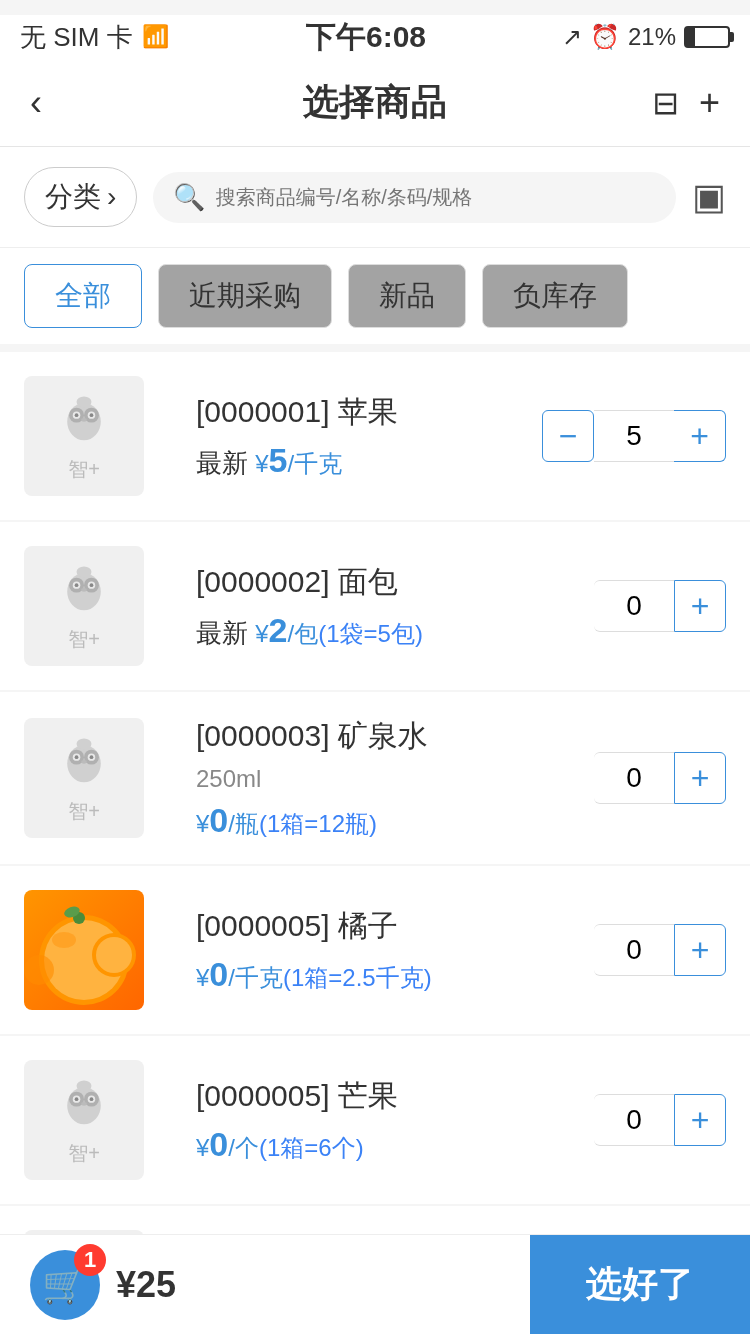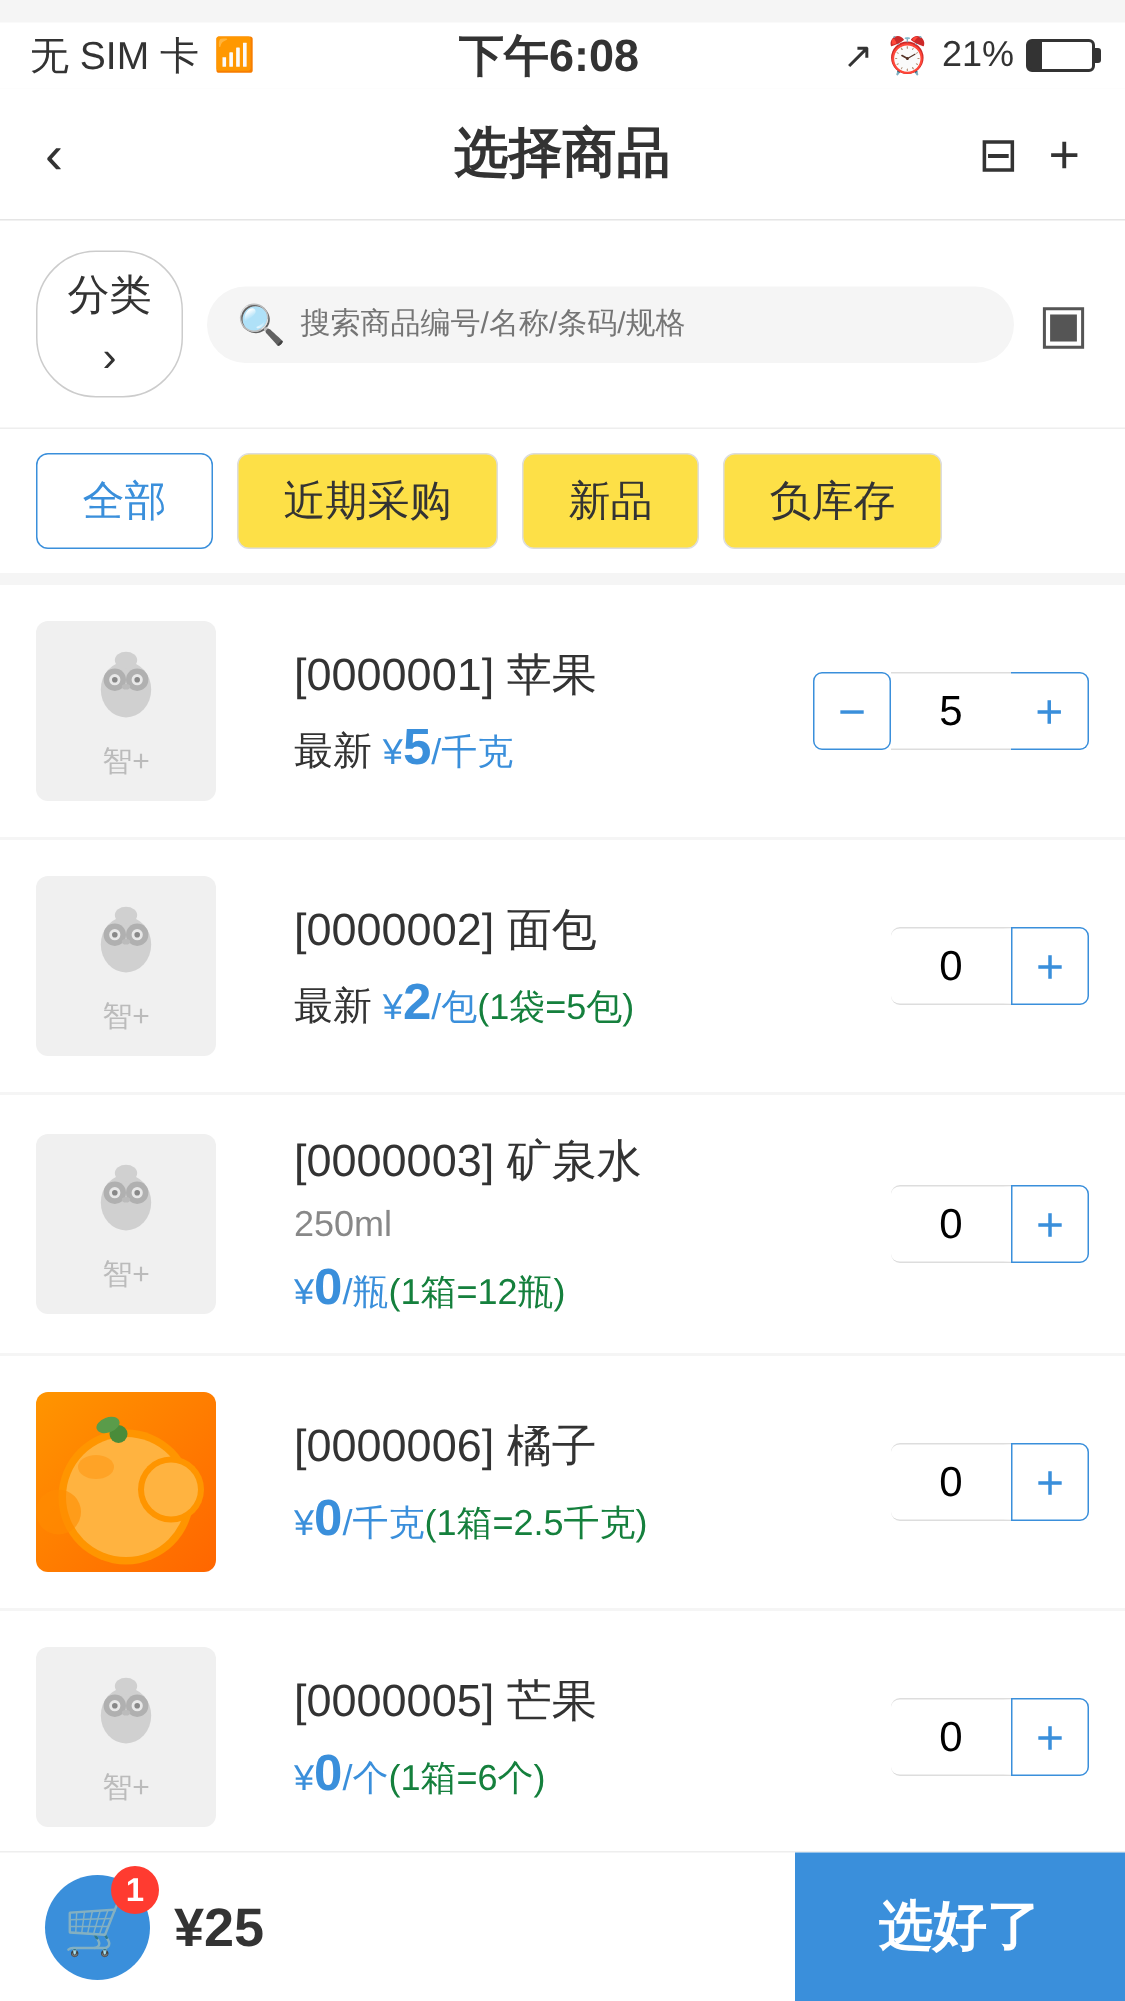--- a/index.html
+++ b/index.html
@@ -92,21 +92,20 @@
       align-items: center;
       gap: 6px;
       border: 1px solid #ccc;
       border-radius: 40px;
       padding: 10px 20px;
       font-size: 28px;
       color: #333;
       white-space: nowrap;
       background: #fff;
       cursor: pointer;
-      flex-direction: column;
     }
     .search-input-wrap {
       flex: 1;
       display: flex;
       align-items: center;
       background: #f5f5f5;
       border-radius: 40px;
       padding: 10px 20px;
       gap: 10px;
     }
@@ -130,21 +129,21 @@
       padding: 16px 24px;
       display: flex;
       gap: 16px;
       border-bottom: 8px solid #f5f5f5;
     }
     .tab-btn {
       padding: 12px 30px;
       border-radius: 8px;
       font-size: 28px;
       border: 1px solid #ddd;
-      background: #fde047;
+      background: #a3a3a3;
       color: #333;
       cursor: pointer;
     }
     .tab-btn.active {
       border-color: #3a8fdb;
       color: #3a8fdb;
       background: #fff;
     }
 
     
@@ -196,21 +195,21 @@
       margin-bottom: 8px;
     }
     .product-price {
       font-size: 26px;
       color: #333;
     }
     .product-price .price-label { color: #333; }
     .product-price .currency { color: #3a8fdb; font-size: 24px; }
     .product-price .price-num { color: #3a8fdb; font-size: 34px; font-weight: 600; }
     .product-price .price-unit { color: #3a8fdb; font-size: 24px; }
-    .product-price .price-extra { color: #15803d; font-size: 24px; }
+    .product-price .price-extra { color: #3b82f6; font-size: 24px; }
 
     .qty-control {
       display: flex;
       align-items: center;
       gap: 0;
     }
     .qty-btn {
       width: 52px;
       height: 52px;
       border: 1px solid #3a8fdb;
@@ -454,21 +453,21 @@
     <circle cx="60" cy="70" r="40" fill="#ffb340"></circle>
     <ellipse cx="40" cy="50" rx="12" ry="8" fill="#ff8c00" opacity="0.4"></ellipse>
     <circle cx="55" cy="28" r="6" fill="#4a8c3a"></circle>
     <ellipse cx="48" cy="22" rx="8" ry="5" fill="#5a9c4a" transform="rotate(-20 48 22)"></ellipse>
     <circle cx="90" cy="65" r="22" fill="#ff9500"></circle>
     <circle cx="90" cy="65" r="18" fill="#ffb340"></circle>
     <circle cx="15" cy="80" r="15" fill="#ff8c00" opacity="0.6"></circle>
   </svg>
       </div>
     <div class="product-info">
-      <div class="product-code-name">[0000006] 橘子</div>
+      <div class="product-code-name">[0000005] 橘子</div>
 
       <div class="product-price"><span class="currency">¥</span><span class="price-num">0</span><span class="price-unit">/千克</span><span class="price-extra">(1箱=2.5千克)</span></div>
     </div>
     <div class="qty-control">
       <input class="qty-input" value="0" style="border-radius: 6px 0px 0px 6px; border-right: none;">
       <button class="qty-btn" style="border-radius:0 6px 6px 0;">+</button>
     </div>
   </div>
     <div class="product-item">
     <div class="product-image">

